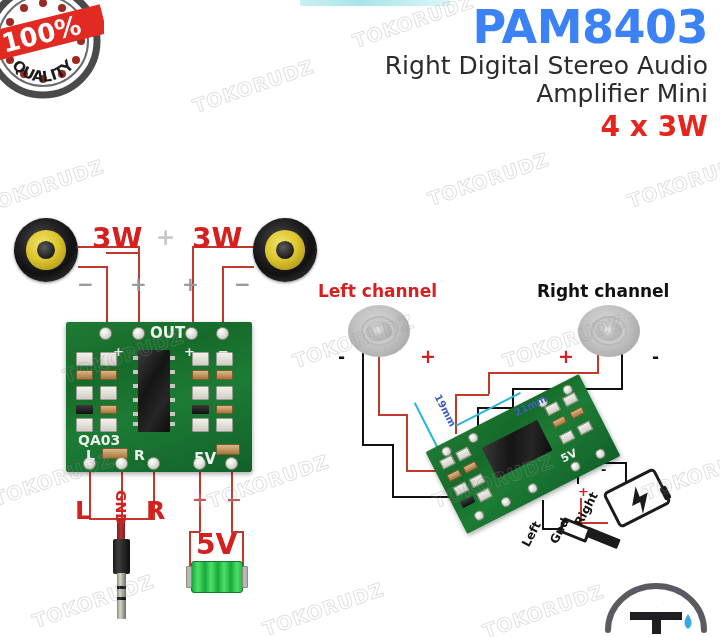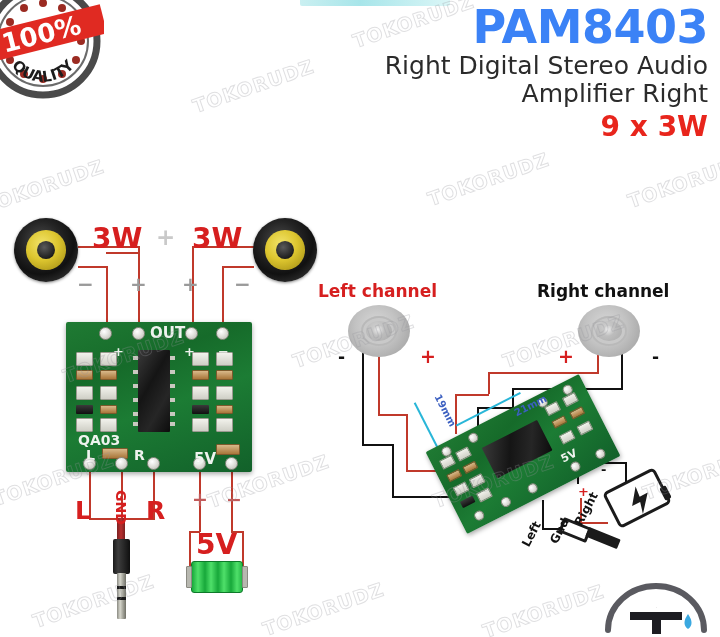--- a/index.html
+++ b/index.html
@@ -160,22 +160,22 @@
           <rect x="-64" y="-22" width="128" height="30" fill="#e02a22"></rect>
           <text x="0" y="2" text-anchor="middle" font-family="DejaVu Sans, sans-serif" font-size="26" font-weight="700" fill="#ffffff">100%</text>
         </g>
       </g>
     </svg>
   </div>
 
   <div class="title-block">
     <div class="t-model">PAM8403</div>
     <div class="t-sub">Right Digital Stereo Audio</div>
-    <div class="t-sub">Amplifier Right</div>
-    <div class="t-power">9 x 3W</div>
+    <div class="t-sub">Amplifier Mini</div>
+    <div class="t-power">4 x 3W</div>
   </div>
 
   <div class="spk-y" style="left:14px; top:218px; width:64px; height:64px;"></div>
   <div class="spk-y" style="left:253px; top:218px; width:64px; height:64px;"></div>
 
   <div class="lbl lbl-red" style="left:92px; top:222px; font-size:28px;">3W</div>
   <div class="lbl lbl-red" style="left:192px; top:222px; font-size:28px;">3W</div>
   <div class="lbl" style="left:156px; top:224px; font-size:23px; color:#c9c9c9;">+</div>
 
   <div class="lbl" style="left:77px; top:272px; font-size:20px; color:#9a9a9a;">−</div>

